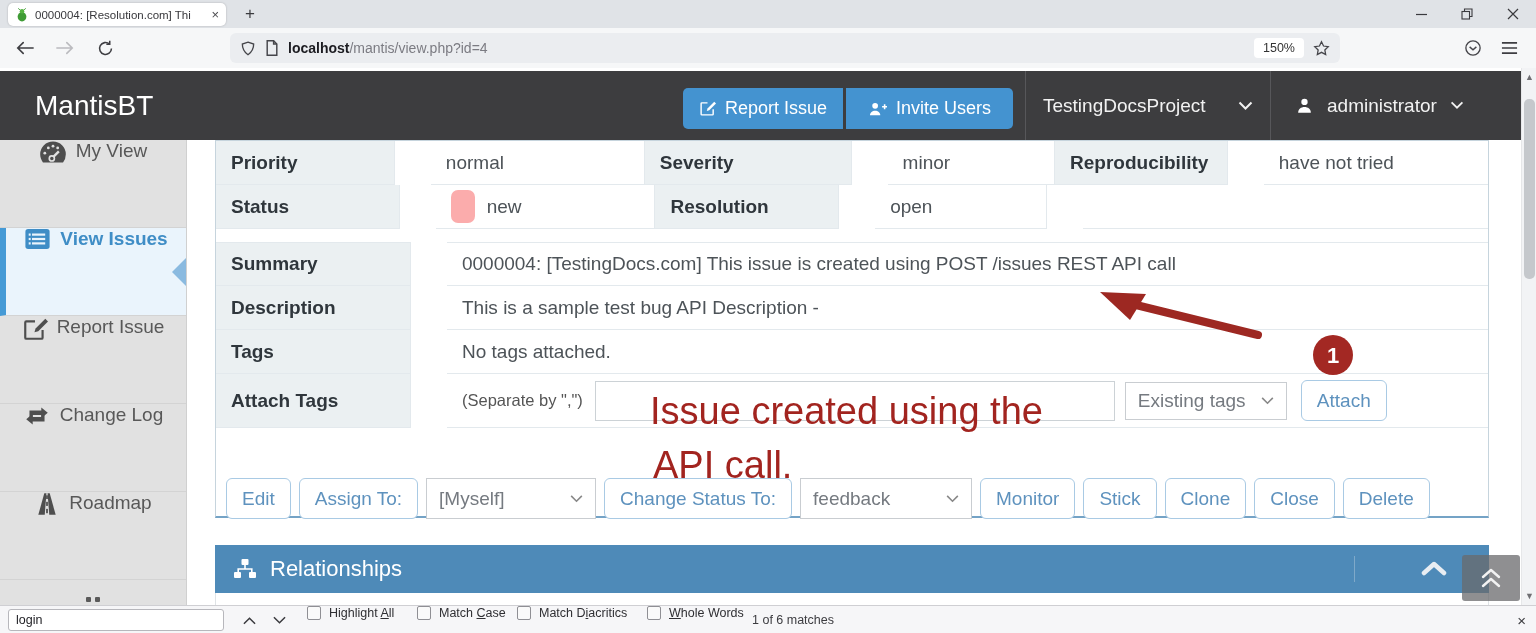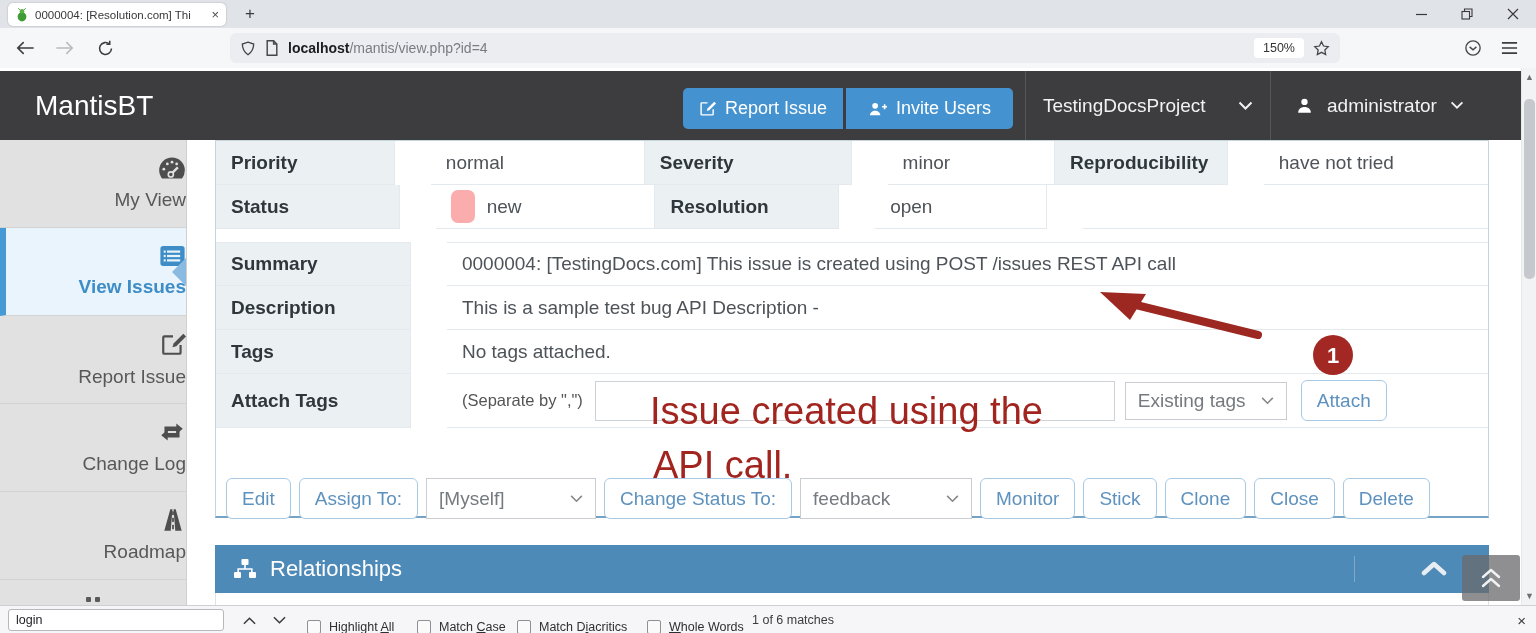--- a/index.html
+++ b/index.html
@@ -35,22 +35,22 @@
   .mantis-navbar { position:absolute; top:3px; left:0; width:1521px; height:69px; background:#3d3d3f; }
   .brand { position:absolute; left:35px; top:0; height:86px; line-height:69px; color:#fff; font-size:28px; }
   .nav-btn { position:absolute; top:17px; height:41px; background:#4493d0; color:#fff; font-size:18px;
              display:flex; align-items:center; justify-content:center; gap:9px; }
   .nav-btn.report { left:683px; width:160px; border-radius:5px 0 0 5px; }
   .nav-btn.invite { left:846px; width:167px; border-radius:0 5px 5px 0; }
   .nav-divider { position:absolute; top:0; width:1px; height:69px; background:#57575a; }
   .nav-drop { position:absolute; top:0; height:69px; display:flex; align-items:center; color:#f2f2f2; font-size:19px; gap:16px; }
 
   .sidebar { position:absolute; top:72px; left:0; width:187px; height:465px; background:#e1e1e1; border-right:1px solid #d0d0d0; }
-  .side-item { height:88px; border-bottom:1px solid #d3d3d3; display:flex; flex-direction:column;
-               align-items:flex-end; justify-content:center; gap:9px; color:#585858; font-size:19px; position:relative; }
+  .side-item { height:88px; border-bottom:1px solid #d3d3d3; display:flex; flex-direction:row;
+               align-items:flex-start; justify-content:center; gap:9px; color:#585858; font-size:19px; position:relative; }
   .side-item.active { background:#eaf4fc; color:#3f8dc6; border-left:6px solid #459ad6; }
   .active-arrow { position:absolute; right:0; top:50%; margin-top:-14px; width:0; height:0;
                   border-top:14px solid transparent; border-bottom:14px solid transparent; border-right:14px solid #8abae0; }
   .side-partial { height:24px; background:#e1e1e1; display:flex; justify-content:center; align-items:flex-end; gap:4px; padding-bottom:2px; }
   .side-partial i { width:5px; height:5px; background:#5a5a5a; border-radius:1px; }
 
   
   .card1 { position:absolute; left:215px; top:72px; width:1274px; height:378px;
            border:1px solid #c6d4dd; border-bottom:2px solid #74a3c6; background:#fff; }
   .frow { display:flex; }
@@ -92,21 +92,21 @@
   .ann-text { position:absolute; color:#a2241f; font-size:38px; white-space:nowrap; }
   .ann-svg { position:absolute; top:0; left:0; }
 
   
   .findbar { position:absolute; bottom:0; left:0; width:1536px; height:28px; background:#f6f6f8;
              border-top:1px solid #cfcfd3; z-index:80; }
   .find-input { position:absolute; left:8px; top:3px; width:216px; height:22px; border:1px solid #b7b7bc;
                 border-radius:3px; background:#fff; font-size:12.5px; padding:0 7px; color:#1c1c21;
                 font-family:"Liberation Sans", sans-serif; }
   .find-nav { position:absolute; top:6px; width:18px; height:16px; display:flex; align-items:center; justify-content:center; }
-  .find-check { position:absolute; top:0; height:28px; display:flex; align-items:flex-end; gap:8px; font-size:12.5px; color:#2f2f33; }
+  .find-check { position:absolute; top:0; height:28px; display:flex; align-items:flex-start; gap:8px; font-size:12.5px; color:#2f2f33; }
   .find-check input { appearance:none; width:14px; height:14px; border:1px solid #8f8f94; border-radius:2px; background:#fafafa; margin:0; }
   .u { text-decoration:underline; }
   .find-matches { position:absolute; left:752px; top:0; height:28px; display:flex; align-items:center; font-size:12.5px; color:#3c3c40; }
   .find-close { position:absolute; right:10px; top:0; height:28px; display:flex; align-items:center; font-size:15px; color:#3a3a3e; }
 </style>
 </head>
 <body>
 
 <div class="titlebar">
   <div class="tab">

